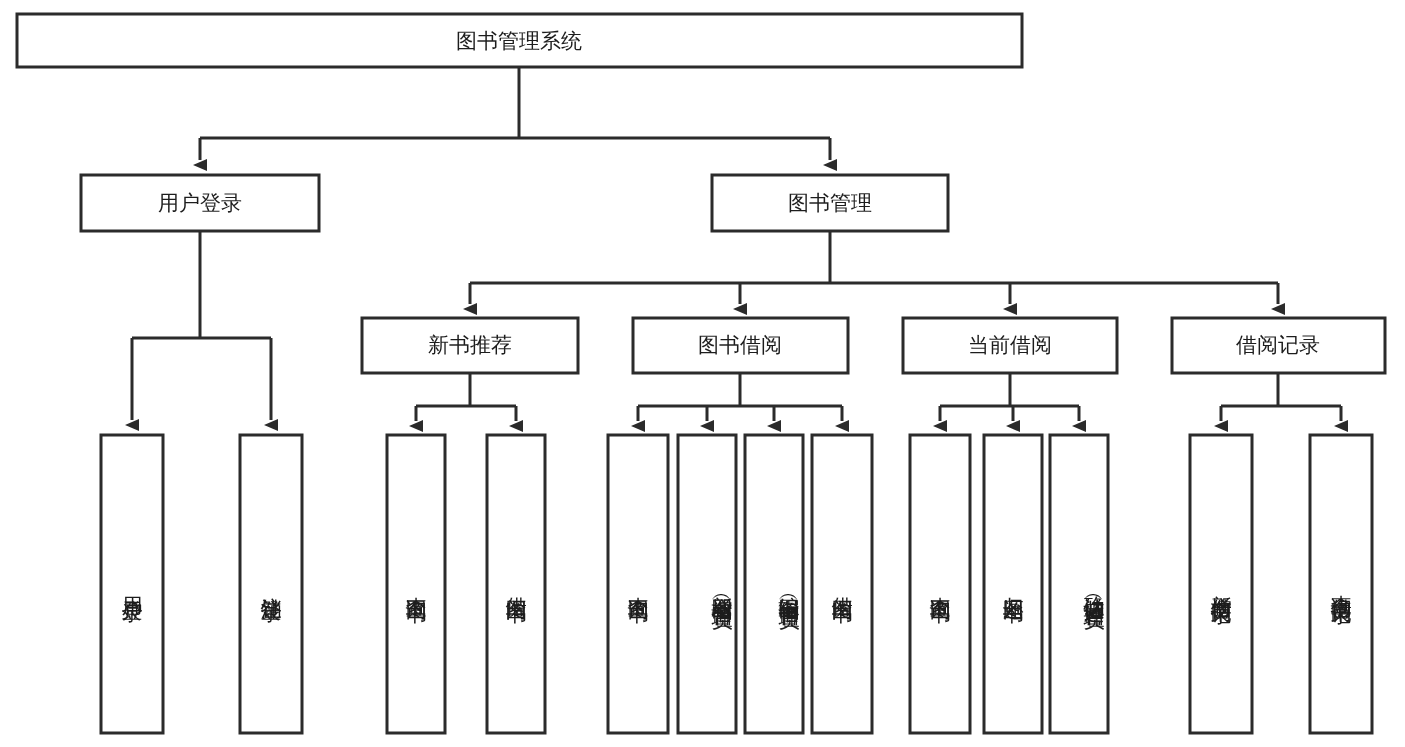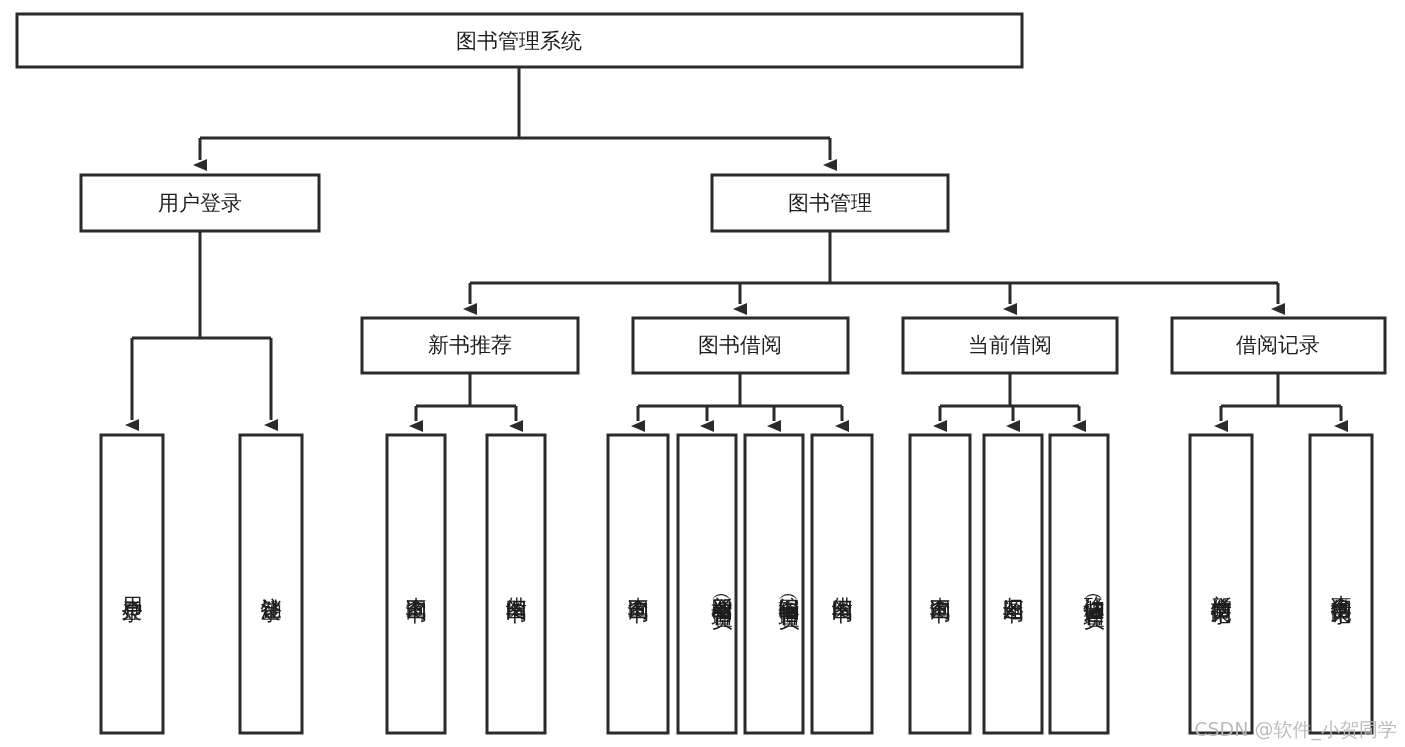--- a/index.html
+++ b/index.html
@@ -179,15 +179,14 @@
   <div class="node-label-v" style="left:745px; top:435px; width:58px; height:298px; align-items:flex-start; padding-top:8px; box-sizing:border-box;">编辑图书（管理员）</div>
   <div class="node-label-v" style="left:812px; top:435px; width:60px; height:298px;">借阅图书</div>
 
   <div class="node-label-v" style="left:910px; top:435px; width:60px; height:298px;">查询图书</div>
   <div class="node-label-v" style="left:984px; top:435px; width:58px; height:298px;">归还图书</div>
   <div class="node-label-v" style="left:1050px; top:435px; width:58px; height:298px; align-items:flex-start; padding-top:8px; box-sizing:border-box;">确认归还（管理员）</div>
 
   <div class="node-label-v" style="left:1190px; top:435px; width:62px; height:298px;">新增借阅记录</div>
   <div class="node-label-v" style="left:1310px; top:435px; width:62px; height:298px;">查询借阅记录</div>
 
-  <div class="watermark">CSDN @软件_小贺同学</div>
 
 </div>
 
 </body></html>

